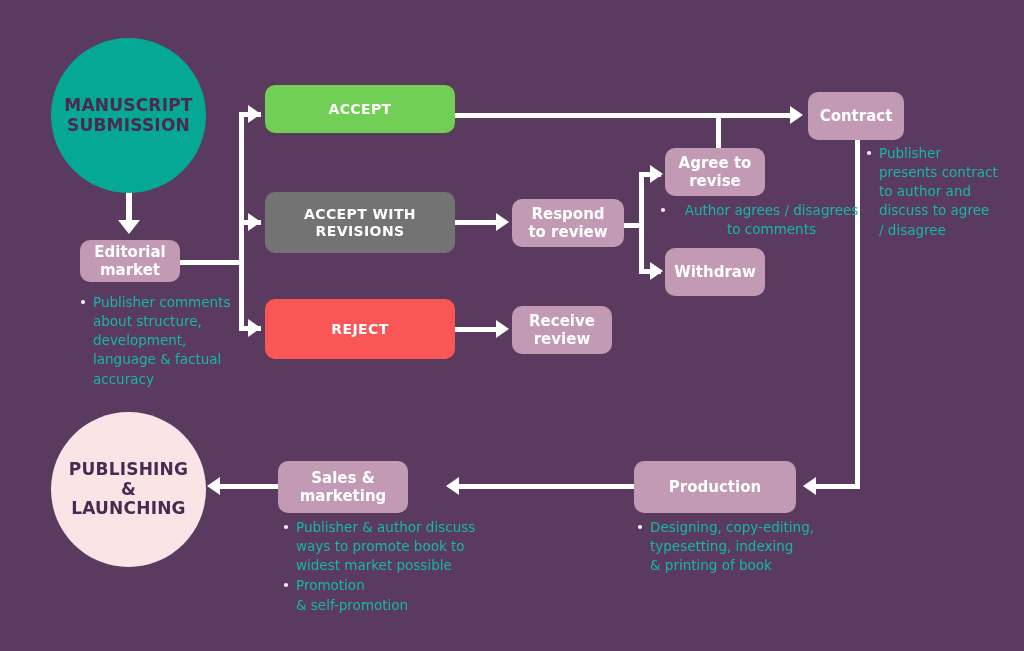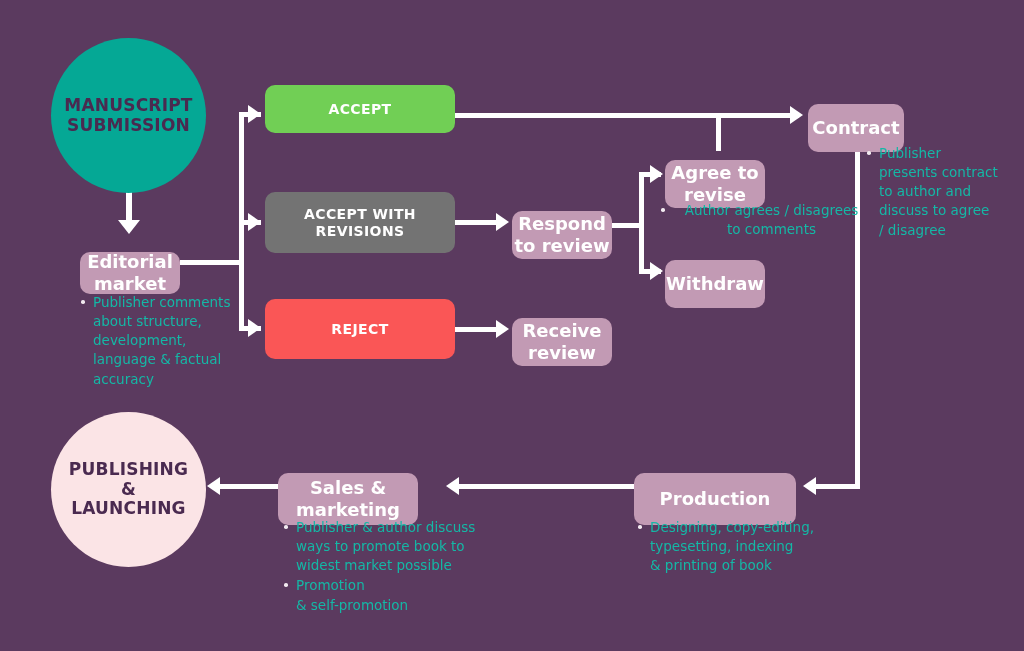--- a/index.html
+++ b/index.html
@@ -32,21 +32,21 @@
 
   
   .box{
     border-radius:10px;
     display:flex;align-items:center;justify-content:center;
     text-align:center;
     color:#ffffff;
     line-height:1.2;
   }
   .box-strong{font-weight:bold;letter-spacing:.4px;font-size:14px;}
-  .box-soft{font-weight:600;font-size:18px;margin-top:12px;}
+  .box-soft{font-weight:600;font-size:15px;}
 
   .c-green  {background:#71cf55;}
   .c-orange {background:#737373;}
   .c-red    {background:#fa5656;}
   .c-mauve  {background:#c29ab4;}
 
   
   .notes{
     position:absolute;
     color:#14b8a6;
@@ -154,21 +154,21 @@
 
   <div class="node box box-strong c-orange" style="left:265px;top:192px;width:190px;height:61px;">
     <span style="white-space:pre-line;">ACCEPT WITH
 REVISIONS</span>
   </div>
 
   <div class="node box box-strong c-red" style="left:265px;top:299px;width:190px;height:60px;">
     <span style="white-space:pre-line;">REJECT</span>
   </div>
 
-  <div class="node box box-soft c-mauve" style="left:512px;top:199px;width:100px;height:48px;">
+  <div class="node box box-soft c-mauve" style="left:512px;top:199px;width:112px;height:48px;">
     <span style="white-space:pre-line;">Respond
 to review</span>
   </div>
 
   <div class="node box box-soft c-mauve" style="left:512px;top:306px;width:100px;height:48px;">
     <span style="white-space:pre-line;">Receive
 review</span>
   </div>
 
   <div class="node box box-soft c-mauve" style="left:665px;top:148px;width:100px;height:48px;">
@@ -181,21 +181,21 @@
   </div>
 
   <div class="node box box-soft c-mauve" style="left:808px;top:92px;width:96px;height:48px;">
     <span style="white-space:pre-line;">Contract</span>
   </div>
 
   <div class="node box box-soft c-mauve" style="left:634px;top:461px;width:162px;height:52px;">
     <span style="white-space:pre-line;">Production</span>
   </div>
 
-  <div class="node box box-soft c-mauve" style="left:278px;top:461px;width:140px;height:52px;">
+  <div class="node box box-soft c-mauve" style="left:278px;top:461px;width:130px;height:52px;">
     <span style="white-space:pre-line;">Sales &amp; marketing</span>
   </div>
 
   <div class="node circle circle-pink" style="left:51px;top:412px;width:155px;height:155px;">
     <span style="white-space:pre-line;">PUBLISHING
 &amp;
 LAUNCHING</span>
   </div>
 
   <div class="notes" style="left:80px;top:293px;width:200px;">

